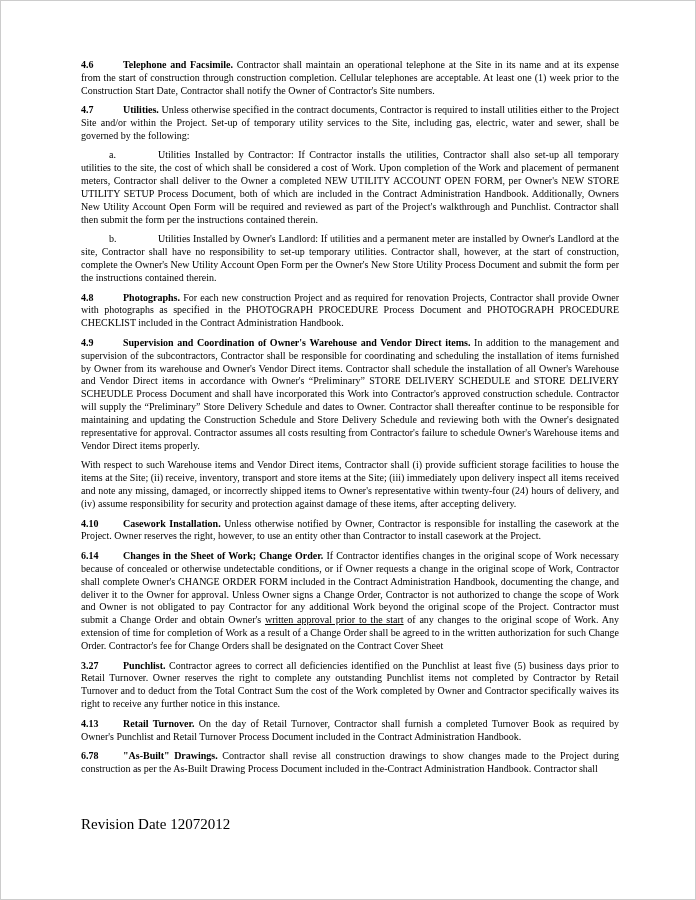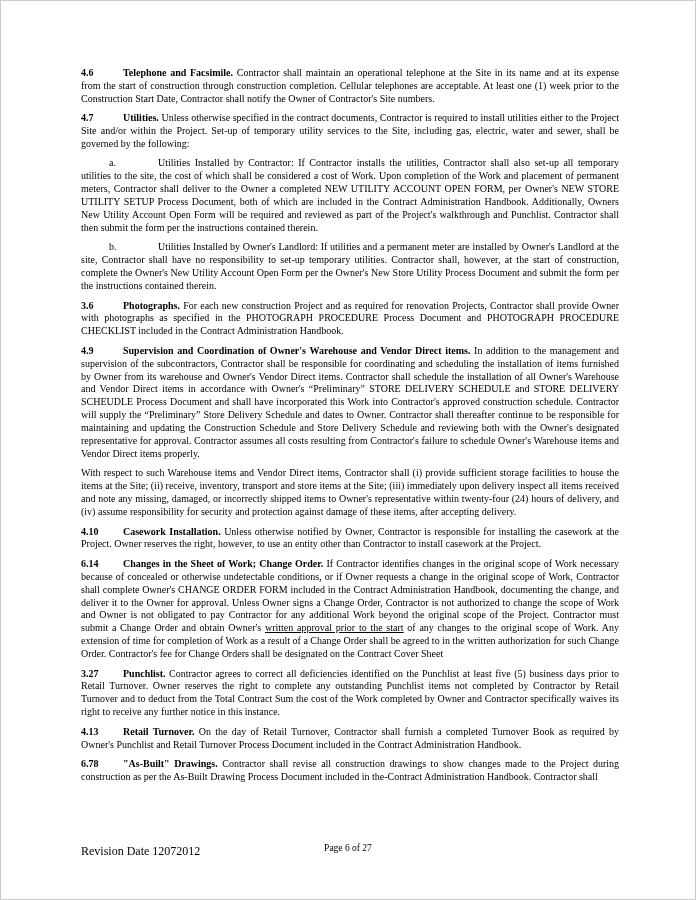--- a/index.html
+++ b/index.html
@@ -11,21 +11,21 @@
     background: #ffffff;
     box-sizing: border-box;
     border: 1px solid #cccccc;
     font-family: "Liberation Serif", serif;
     color: #000000;
     overflow: hidden;
   }
   .content {
     position: absolute;
     left: 80px;
-    top: 66px;
+    top: 58px;
     width: 538px;
     font-size: 10px;
     line-height: 12.9px;
     text-align: justify;
   }
   .para { margin: 0 0 6.5px 0; }
   .num {
     display: inline-block;
     width: 42px;
     font-weight: bold;
@@ -37,43 +37,43 @@
   .footer-pagenum {
     position: absolute;
     top: 842px;
     left: 0;
     right: 0;
     text-align: center;
     font-size: 9.5px;
   }
   .footer-revision {
     position: absolute;
-    top: 843px;
+    top: 815px;
     left: 80px;
-    font-size: 12px;
+    font-size: 15px;
   }
 </style>
 </head>
 <body>
 
 <div class="page">
   <div class="content">
 
     <p class="para"><span class="num">4.6</span><span class="head">Telephone and Facsimile.</span>
       <span>Contractor shall maintain an operational telephone at the Site in its name and at its expense from the start of construction through construction completion.  Cellular telephones are acceptable.  At least one (1) week prior to the Construction Start Date, Contractor shall notify the Owner of Contractor's Site numbers.</span></p>
 
     <p class="para"><span class="num">4.7</span><span class="head">Utilities.</span>
       <span>Unless otherwise specified in the contract documents, Contractor is required to install utilities either to the Project Site and/or within the Project.  Set-up of temporary utility services to the Site, including gas, electric, water and sewer, shall be governed by the following:</span></p>
 
     <p class="para"><span class="indent"></span><span class="letter">a.</span><span>Utilities Installed by Contractor:  If Contractor installs the utilities, Contractor shall also set-up all temporary utilities to the site, the cost of which shall be considered a cost of Work.  Upon completion of the Work and placement of permanent meters, Contractor shall deliver to the Owner a completed NEW UTILITY ACCOUNT OPEN FORM, per Owner's NEW STORE UTILITY SETUP Process Document, both of which are included in the Contract Administration Handbook. Additionally, Owners New Utility Account Open Form will be required and reviewed as part of the Project's walkthrough and Punchlist. Contractor shall then submit the form per the instructions contained therein.</span></p>
 
     <p class="para"><span class="indent"></span><span class="letter">b.</span><span>Utilities Installed by Owner's Landlord:   If utilities and a permanent meter are installed by Owner's Landlord at the site, Contractor shall have no responsibility to set-up temporary utilities.  Contractor shall, however, at the start of construction, complete the Owner's New Utility Account Open Form per the Owner's New Store Utility Process Document and submit the form per the instructions contained therein.</span></p>
 
 
-    <p class="para"><span class="num">3.6</span><span class="head">Photographs.</span>
+    <p class="para"><span class="num">4.8</span><span class="head">Photographs.</span>
       <span>For each new construction Project and as required for renovation Projects, Contractor shall provide Owner with photographs as specified in the PHOTOGRAPH PROCEDURE Process Document and PHOTOGRAPH PROCEDURE CHECKLIST included in the Contract Administration Handbook.</span></p>
 
     <p class="para"><span class="num">4.9</span><span class="head">Supervision and Coordination of Owner's Warehouse and Vendor Direct items.</span>
       <span>In addition to the management and supervision of the subcontractors, Contractor shall be responsible for coordinating and scheduling the installation of items furnished by Owner from its warehouse and Owner's Vendor Direct items. Contractor shall schedule the installation of all Owner's Warehouse and Vendor Direct items in accordance with Owner's “Preliminary” STORE DELIVERY SCHEDULE  and STORE DELIVERY SCHEUDLE Process Document and shall have incorporated this Work into Contractor's approved construction schedule.  Contractor will supply the “Preliminary” Store Delivery Schedule and dates to Owner.  Contractor shall thereafter continue to be responsible for maintaining and updating the Construction Schedule and Store Delivery Schedule and reviewing both with the Owner's designated representative for approval.  Contractor assumes all costs resulting from Contractor's failure to schedule Owner's Warehouse items and Vendor Direct items properly.</span></p>
 
     <p class="para"><span>With respect to such Warehouse items and Vendor Direct items, Contractor shall  (i) provide sufficient storage facilities to house the items at the Site; (ii) receive, inventory, transport and store items at the Site; (iii) immediately upon delivery inspect all items received and note any missing, damaged, or incorrectly shipped items to Owner's representative within twenty-four (24) hours of delivery,  and (iv) assume responsibility for security and protection against damage of these items, after accepting delivery.</span></p>
 
     <p class="para"><span class="num">4.10</span><span class="head">Casework Installation.</span>
       <span>Unless otherwise notified by Owner, Contractor is responsible for installing the casework at the Project. Owner reserves the right, however, to use an entity other than Contractor to install casework at the Project.</span></p>
 
@@ -86,15 +86,14 @@
       <span>Contractor agrees to correct all deficiencies identified on the Punchlist at least five (5) business days prior to Retail Turnover. Owner reserves the right to complete any outstanding Punchlist items not completed by Contractor by Retail Turnover and to deduct from the Total Contract Sum the cost of the Work completed by Owner and Contractor specifically waives its right to receive any further notice in this instance.</span></p>
 
     <p class="para"><span class="num">4.13</span><span class="head">Retail Turnover.</span>
       <span>On the day of Retail Turnover, Contractor shall furnish a completed Turnover Book as required by Owner's Punchlist and Retail Turnover Process Document included in the Contract Administration Handbook.</span></p>
 
     <p class="para"><span class="num">6.78</span><span class="head">"As-Built" Drawings.</span>
       <span>Contractor shall revise all construction drawings to show changes made to the Project during construction as per the As-Built Drawing   Process Document included in the-Contract Administration Handbook.   Contractor shall</span></p>
 
   </div>
 
-  <div class="footer-pagenum">Page 6 of 27</div>
   <div class="footer-revision">Revision Date 12072012</div>
 </div>
 
 </body></html>

